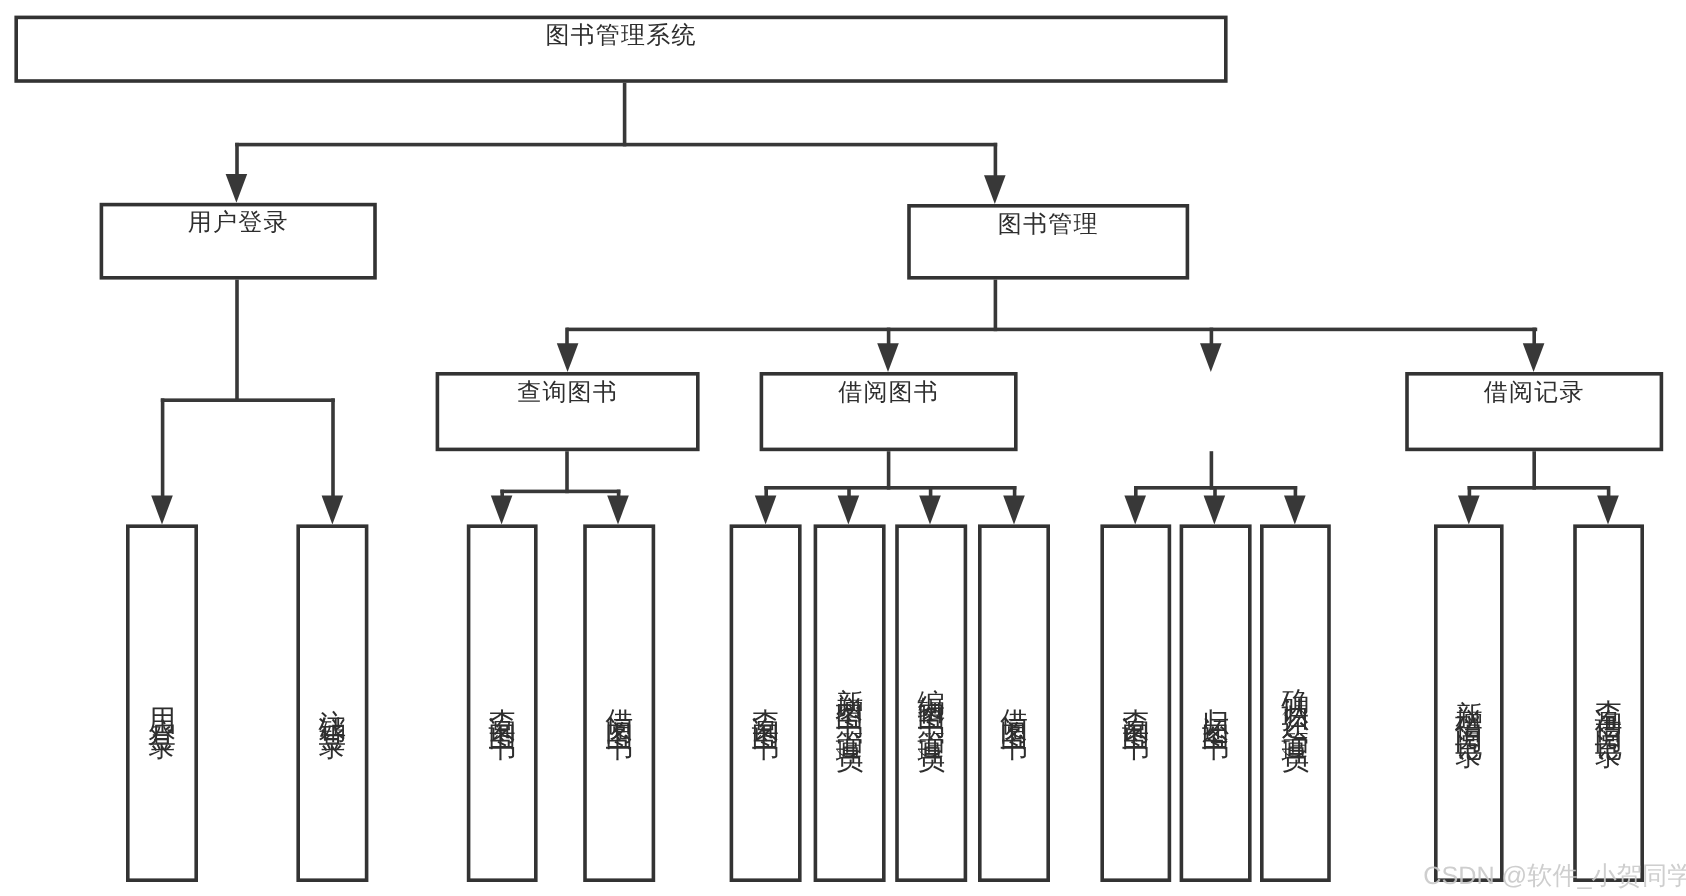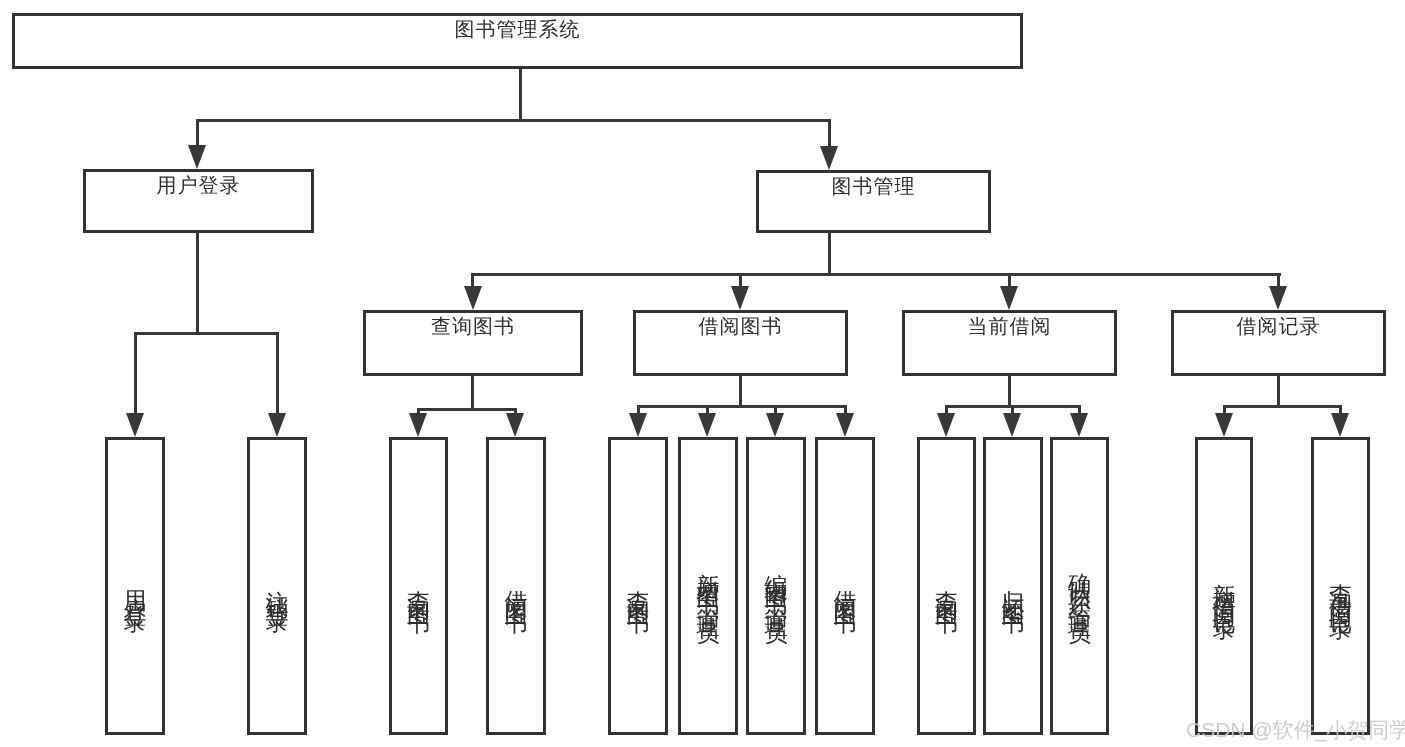--- a/index.html
+++ b/index.html
@@ -100,23 +100,20 @@
   <div class="arrow" style="left:1000px;top:286px;"></div>
   <div class="vline" style="left:1277px;top:273px;height:17px;"></div>
   <div class="arrow" style="left:1269px;top:286px;"></div>
 
   <div class="hbox" style="left:363px;top:310px;width:220px;height:66px;">
     <span>查询图书</span>
   </div>
   <div class="hbox" style="left:633px;top:310px;width:215px;height:66px;">
     <span>借阅图书</span>
   </div>
-  <div class="hbox" style="left:902px;top:310px;width:215px;height:66px;">
-    <span>当前借阅</span>
-  </div>
   <div class="hbox" style="left:1171px;top:310px;width:215px;height:66px;">
     <span>借阅记录</span>
   </div>
 
   <div class="vline" style="left:471px;top:376px;height:35px;"></div>
   <div class="hline" style="left:417px;top:408px;width:100px;"></div>
   <div class="vline" style="left:417px;top:408px;height:10px;"></div>
   <div class="arrow" style="left:409px;top:413px;"></div>
   <div class="vline" style="left:514px;top:408px;height:10px;"></div>
   <div class="arrow" style="left:506px;top:413px;"></div>

